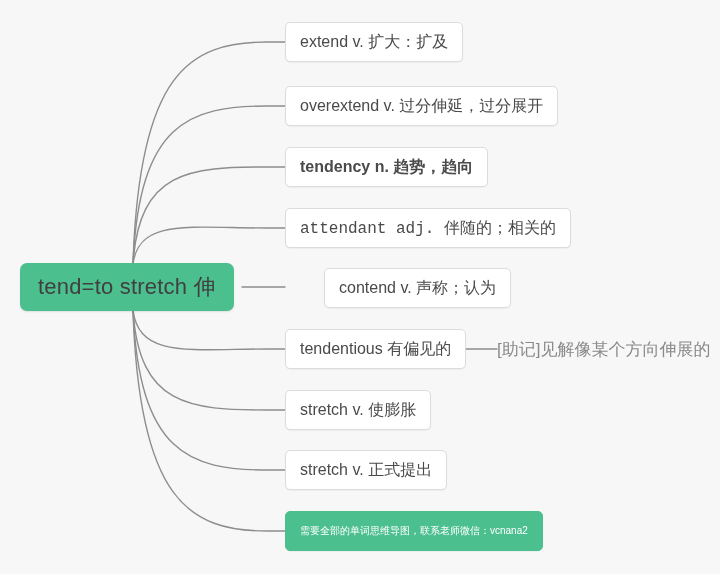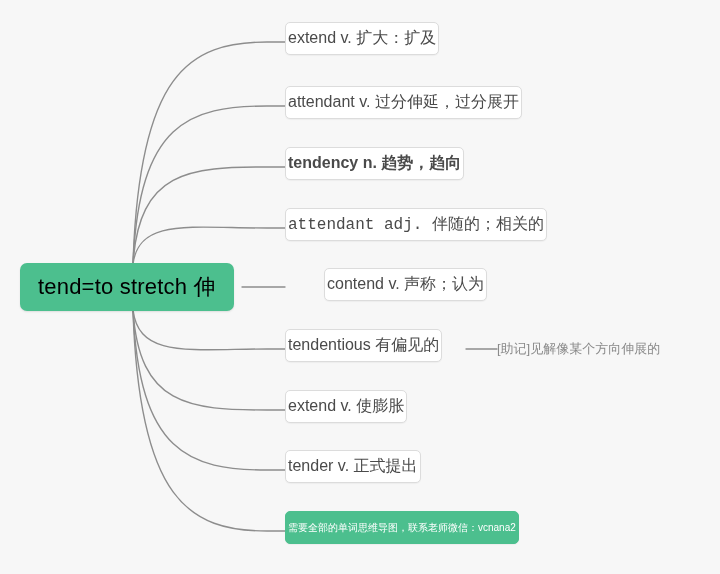--- a/index.html
+++ b/index.html
@@ -38,48 +38,48 @@
     align-items: center;
     white-space: nowrap;
   }
   .node-root {
     left: 20px;
     top: 263px;
     height: 48px;
     padding: 0 18px;
     background: #4cbf8e;
     border-radius: 7px;
-    color: #000000;
+    color: #404040;
     font-size: 22px;
     letter-spacing: 0.2px;
     box-shadow: 0 1px 2px rgba(0,0,0,0.10);
   }
   .node-child {
     left: 285px;
-    height: 33px;
-    padding: 0 2px;
+    height: 40px;
+    padding: 0 14px;
     background: #ffffff;
     border: 1px solid #dcdcdc;
     border-radius: 5px;
     color: #4a4a4a;
     font-size: 16px;
     box-shadow: 0 1px 1px rgba(0,0,0,0.04);
   }
   .node-child.accent {
     background: #4cbf8e;
     border-color: #4cbf8e;
     color: #ffffff;
     font-size: 10px;
     font-weight: normal;
   }
   .node-note {
     left: 497px;
     height: 24px;
     color: #8a8a8a;
-    font-size: 13px;
+    font-size: 17px;
     background: transparent;
   }
   .node-child .node-label,
   .node-root .node-label,
   .node-note .node-label {
     display: block;
   }
 </style>
 </head>
 <body>
@@ -101,39 +101,39 @@
 
   <div class="node node-root">
     <span class="node-label">tend=to stretch 伸</span>
   </div>
 
   <div id="children-layer">
       <div class="node node-child" style="top: 22px;">
         <span class="node-label">extend v. 扩大：扩及</span>
       </div>
       <div class="node node-child" style="top: 86px;">
-        <span class="node-label">attendant v. 过分伸延，过分展开</span>
+        <span class="node-label">overextend v. 过分伸延，过分展开</span>
       </div>
       <div class="node node-child" style="top: 147px; font-weight: bold;">
         <span class="node-label">tendency n. 趋势，趋向</span>
       </div>
       <div class="node node-child" style="top: 208px; font-family: Liberation Mono, monospace;">
         <span class="node-label">attendant adj. 伴随的；相关的</span>
       </div>
       <div class="node node-child" style="top: 268px; margin-left: 39px;">
         <span class="node-label">contend v. 声称；认为</span>
       </div>
       <div class="node node-child" style="top: 329px; justify-content: center;">
         <span class="node-label">tendentious 有偏见的</span>
       </div>
       <div class="node node-child" style="top: 390px;">
-        <span class="node-label">extend v. 使膨胀</span>
+        <span class="node-label">stretch v. 使膨胀</span>
       </div>
       <div class="node node-child" style="top: 450px;">
-        <span class="node-label">tender v. 正式提出</span>
+        <span class="node-label">stretch v. 正式提出</span>
       </div>
       <div class="node node-child accent" style="top: 511px;">
         <span class="node-label">需要全部的单词思维导图，联系老师微信：vcnana2</span>
       </div>
     </div>
   <div id="notes-layer">
       <div class="node node-note" style="top: 337px;">
         <span class="node-label">[助记]见解像某个方向伸展的</span>
       </div>
     </div>

